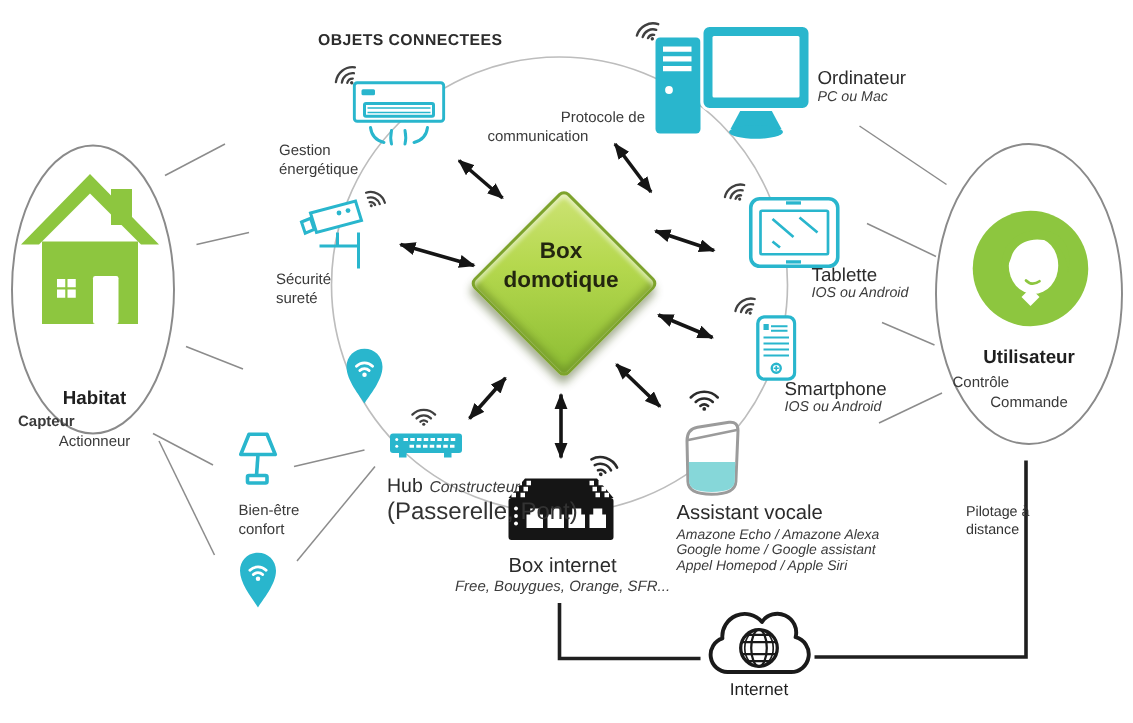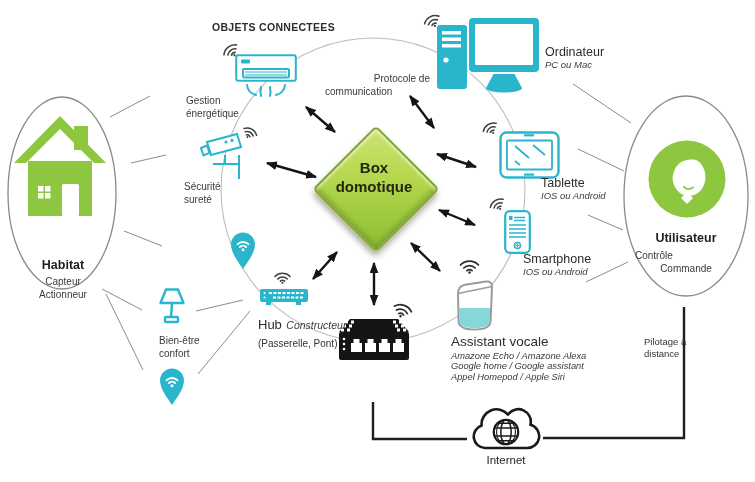--- a/index.html
+++ b/index.html
@@ -351,36 +351,40 @@
     <span class="small">sureté</span>
   </div>
 
   <div class="lbl" style="left:159px;top:335px;">
     <span class="small">Bien-être</span>
     <span class="small">confort</span>
   </div>
 
   <div class="lbl center-txt" style="left:12px;top:231px;width:102px;margin-top:27px;">
     <span class="bold" style="margin-bottom:4px;">Habitat</span>
-    <span class="small" style="text-align:center;">Capteur</span>
+    <span class="small" style="text-align:left;font-weight:bold;">Capteur</span>
     <span class="small" style="text-align:center;">Actionneur</span>
   </div>
 
   <div class="lbl center-txt" style="left:635px;top:231px;width:102px;">
     <span class="bold" style="margin-bottom:5px;">Utilisateur</span>
     <span class="small" style="text-align:left;">Contrôle</span>
     <span class="small" style="text-align:center;">Commande</span>
   </div>
 
   <div class="lbl" style="left:258px;top:315px;">
     <span style="font-size:13px;color:#2b2b2b;">Hub</span>
     <span style="font-size:10.5px;font-style:italic;color:#3c3c3c;">Constructeur</span><br>
-    <span style="font-size:10px;color:#333;">(Passerelle, Pont)</span>
-  </div>
-
+    <span style="font-size:16px;color:#333;">(Passerelle, Pont)</span>
+  </div>
+
+  <div class="lbl center-txt" style="left:294px;top:369px;width:162px;">
+    <span class="name" style="font-size:13.5px;">Box internet</span>
+    <span class="sub" style="font-size:10px;margin-top:2px;">Free, Bouygues, Orange, SFR...</span>
+  </div>
 
   <div class="lbl" style="left:451px;top:334px;">
     <span class="name" style="font-size:13.5px;margin-bottom:2px;">Assistant vocale</span>
     <span class="tinyital">Amazone Echo / Amazone Alexa</span>
     <span class="tinyital">Google home / Google assistant</span>
     <span class="tinyital">Appel Homepod / Apple Siri</span>
   </div>
 
   <div class="lbl" style="left:523px;top:252px;">
     <span class="name">Smartphone</span>

